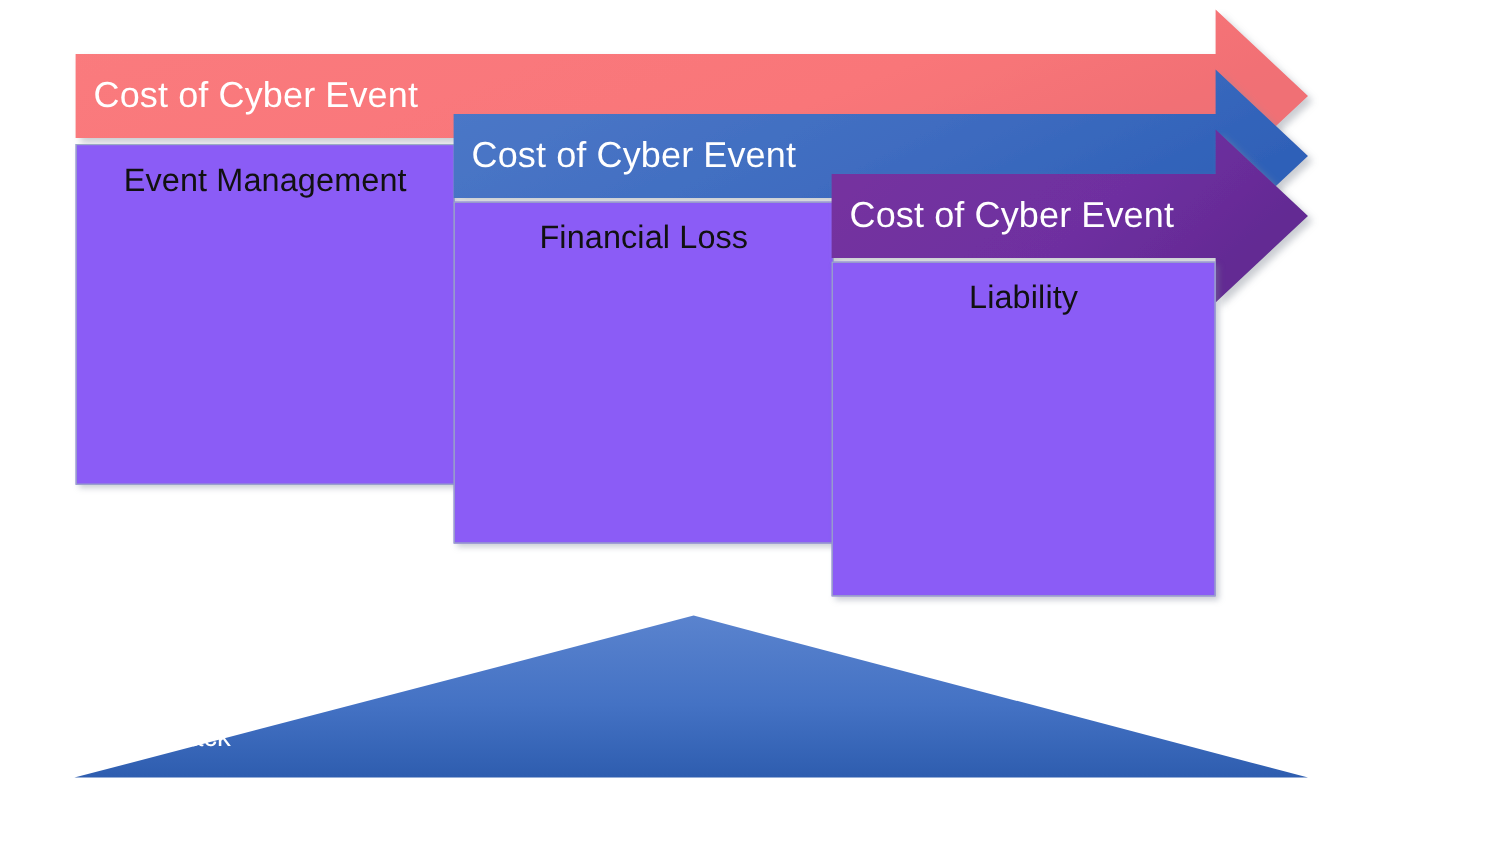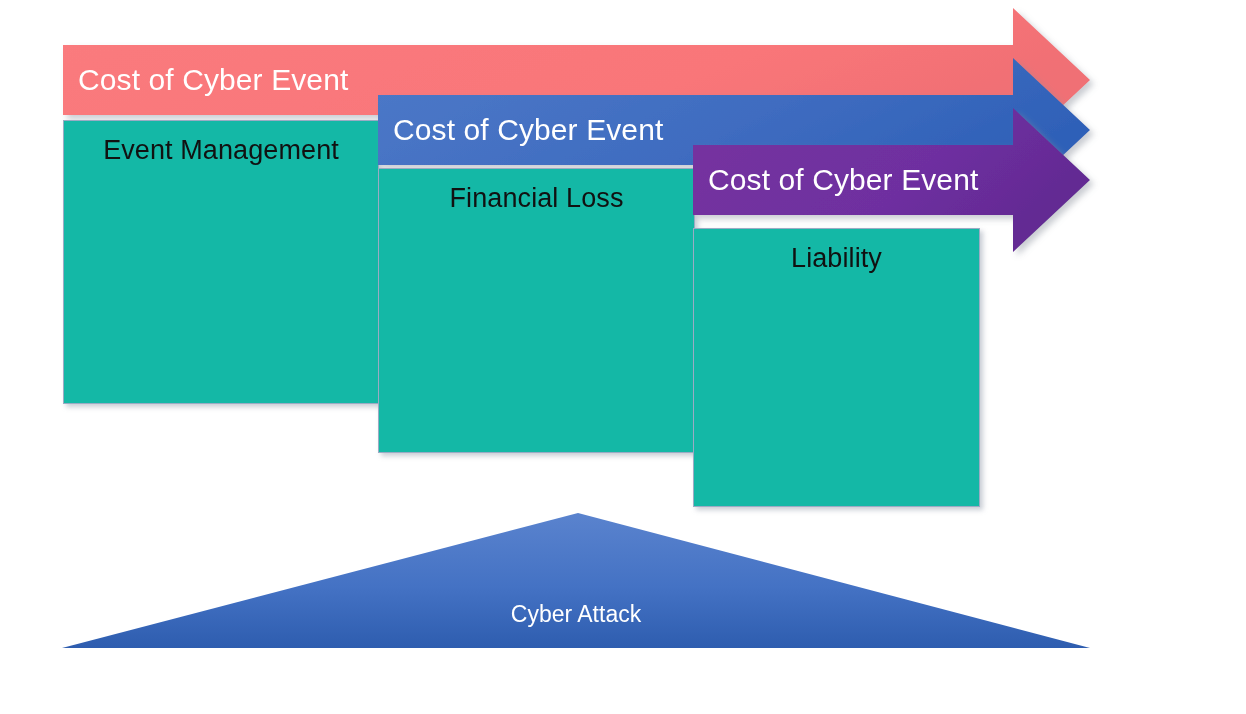--- a/index.html
+++ b/index.html
@@ -15,40 +15,40 @@
     position: relative;
     width: 1246px;
     height: 714px;
     background: #ffffff;
     overflow: hidden;
   }
 
   
   .content-box {
     position: absolute;
-    background: #14b8a6;
+    background: #8b5cf6;
     border: 1px solid #9aabc4;
     box-sizing: border-box;
     box-shadow: 3px 3px 5px rgba(120,130,150,0.40);
   }
   .content-box .box-label {
     position: absolute;
     left: 0;
     right: 0;
     text-align: center;
     color: #111111;
     font-size: 27px;
     line-height: 1.15;
     letter-spacing: 0.1px;
     white-space: nowrap;
   }
 
   .box-event-management { left: 63px;  top: 120px; width: 316px; height: 284px; z-index: 4; }
   .box-financial-loss   { left: 378px; top: 168px; width: 317px; height: 285px; z-index: 6; }
-  .box-liability        { left: 693px; top: 228px; width: 287px; height: 279px; z-index: 8; }
+  .box-liability        { left: 693px; top: 218px; width: 320px; height: 279px; z-index: 8; }
 
   .box-event-management .box-label { top: 14px; }
   .box-financial-loss   .box-label { top: 14px; }
   .box-liability        .box-label { top: 14px; }
 
   
   .arrow {
     position: absolute;
     overflow: visible;
   }
@@ -76,21 +76,21 @@
     left: 0;
     top: 0;
     z-index: 2;
   }
   .base-triangle svg { display: block; }
   .triangle-label {
     position: absolute;
     left: 62px;
     top: 603px;
     width: 1028px;
-    text-align: center;
+    text-align: left;
     color: #ffffff;
     font-size: 23px;
     line-height: 1;
     z-index: 3;
     white-space: nowrap;
   }
 </style>
 </head>
 <body>
 

